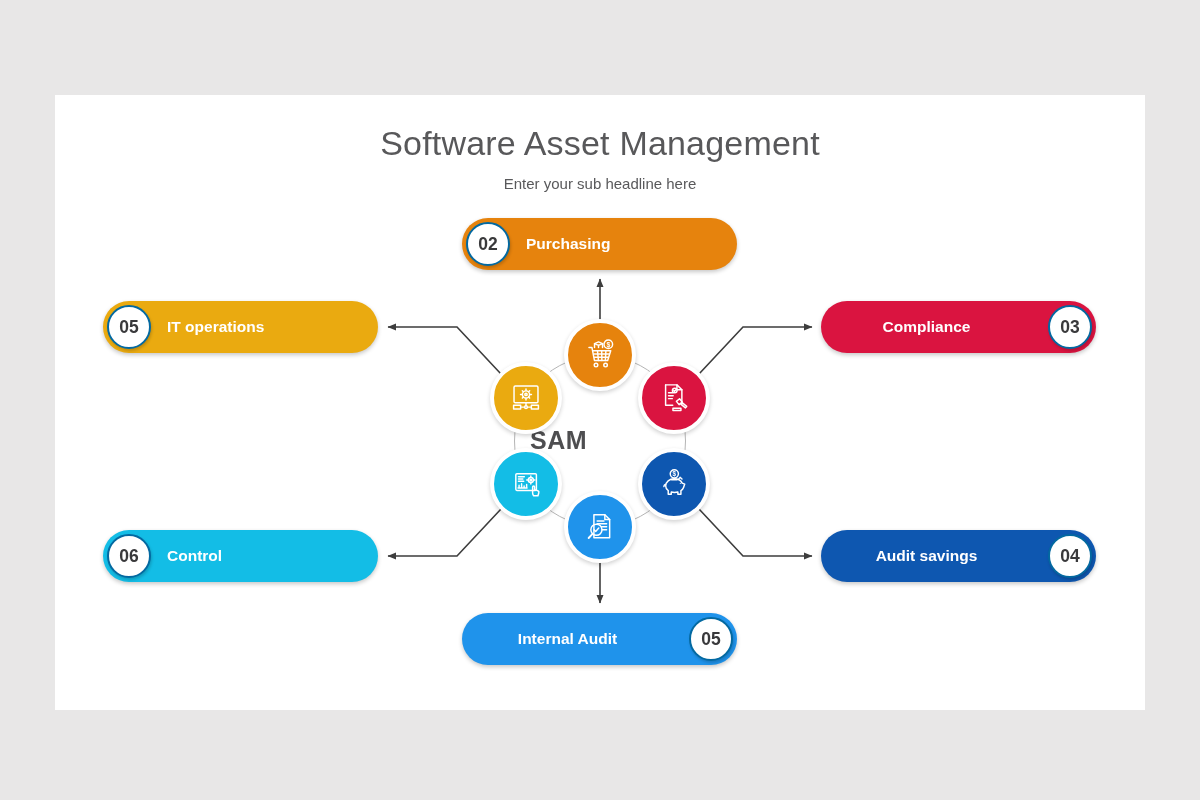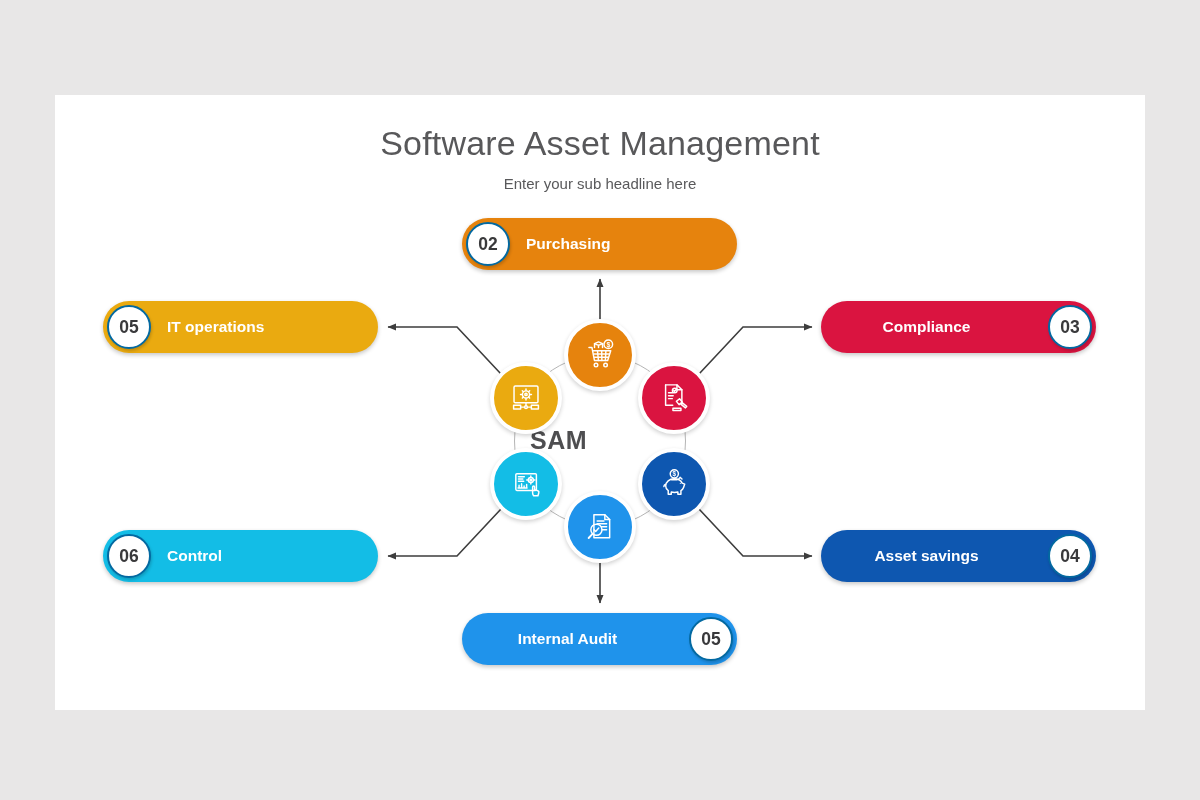--- a/index.html
+++ b/index.html
@@ -195,21 +195,21 @@
     <div class="pill-label">Purchasing</div>
   </div>
 
   <div class="pill num-right pill-compliance" style="background-color: rgb(218, 20, 64);">
     <div class="num">03</div>
     <div class="pill-label">Compliance</div>
   </div>
 
   <div class="pill num-right pill-cost-savings" style="background-color: rgb(14, 87, 176);">
     <div class="num">04</div>
-    <div class="pill-label">Asset savings</div>
+    <div class="pill-label">Audit savings</div>
   </div>
 
   <div class="pill num-right pill-internal-audit" style="background-color: rgb(31, 147, 235);">
     <div class="num">05</div>
     <div class="pill-label">Internal Audit</div>
   </div>
 
   <div class="pill num-left pill-control" style="background-color: rgb(19, 189, 230);">
     <div class="num">06</div>
     <div class="pill-label">Control</div>

